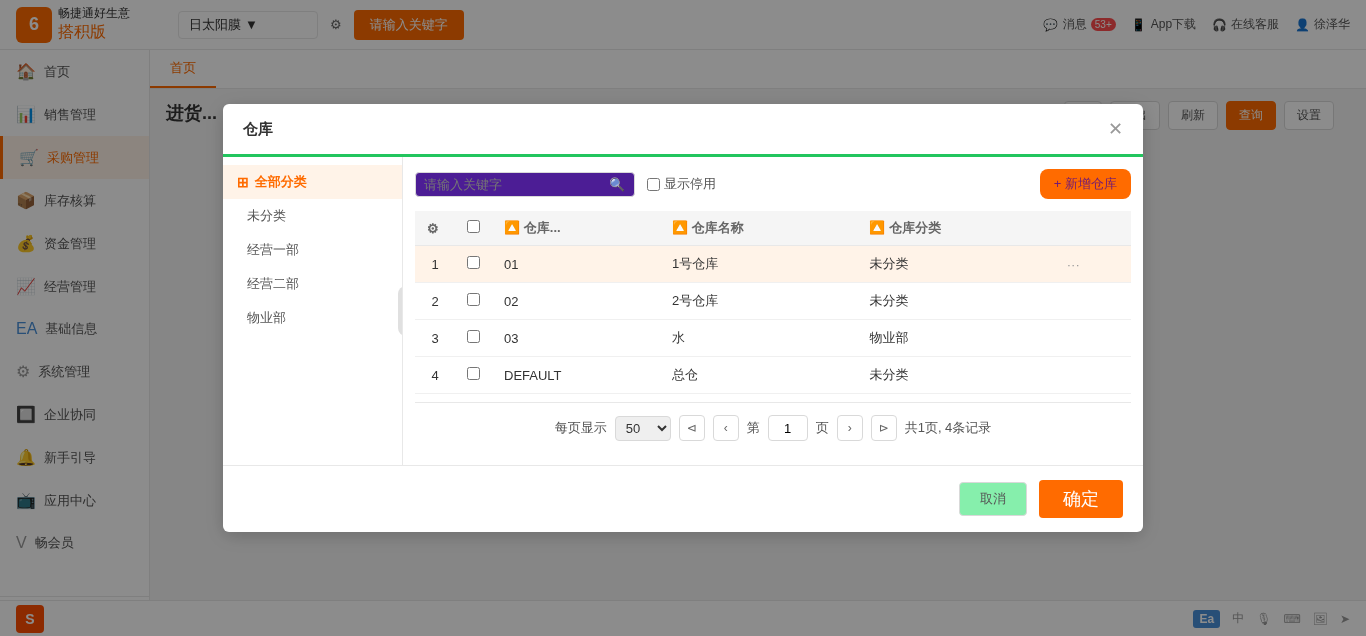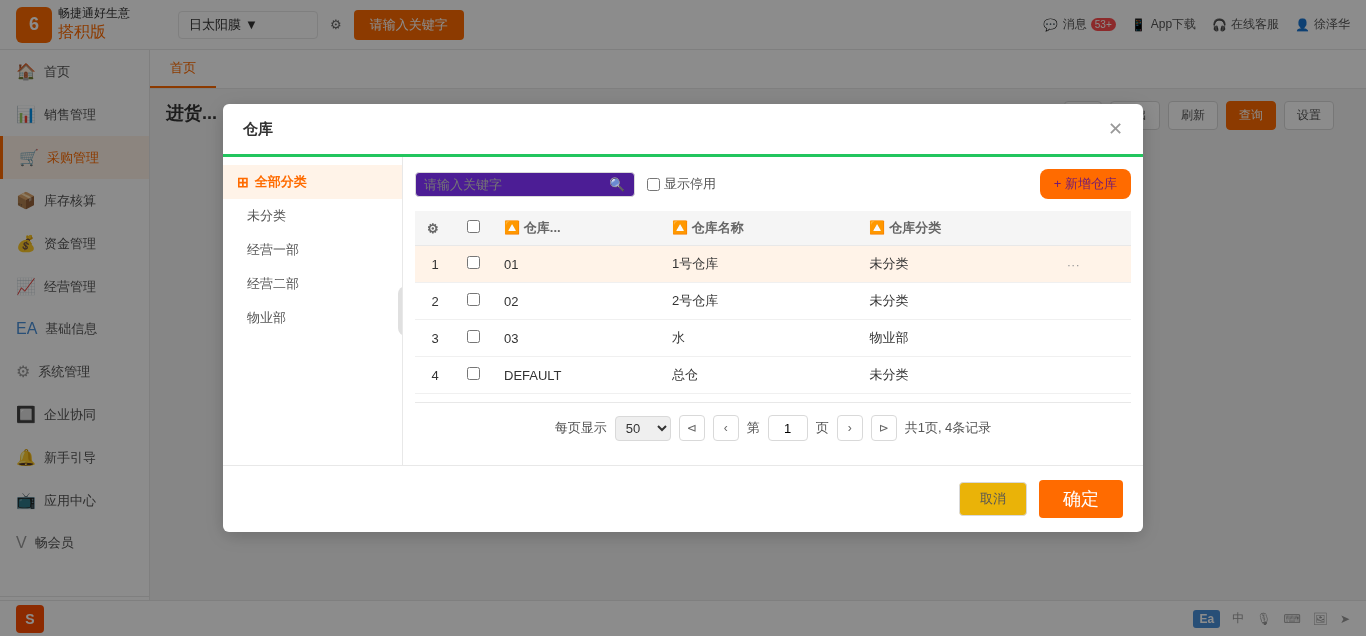--- a/index.html
+++ b/index.html
@@ -217,21 +217,21 @@
 
     
     .modal-footer {
       padding: 14px 20px;
       border-top: 1px solid #e8e8e8;
       display: flex; align-items: center; justify-content: flex-end;
       gap: 12px;
     }
     .cancel-btn {
       padding: 7px 20px; border: 1px solid #d9d9d9; border-radius: 4px;
-      background: #eab308; cursor: pointer; font-size: 13px; color: #555;
+      background: #86efac; cursor: pointer; font-size: 13px; color: #555;
     }
     .confirm-btn {
       padding: 7px 24px; border: none; border-radius: 4px;
       background: #ff6b00; color: #fff; cursor: pointer; font-size: 18px;
     }
 
     
     .page-title-area {
       padding: 12px 16px;
       font-size: 18px; font-weight: bold; color: #333;

